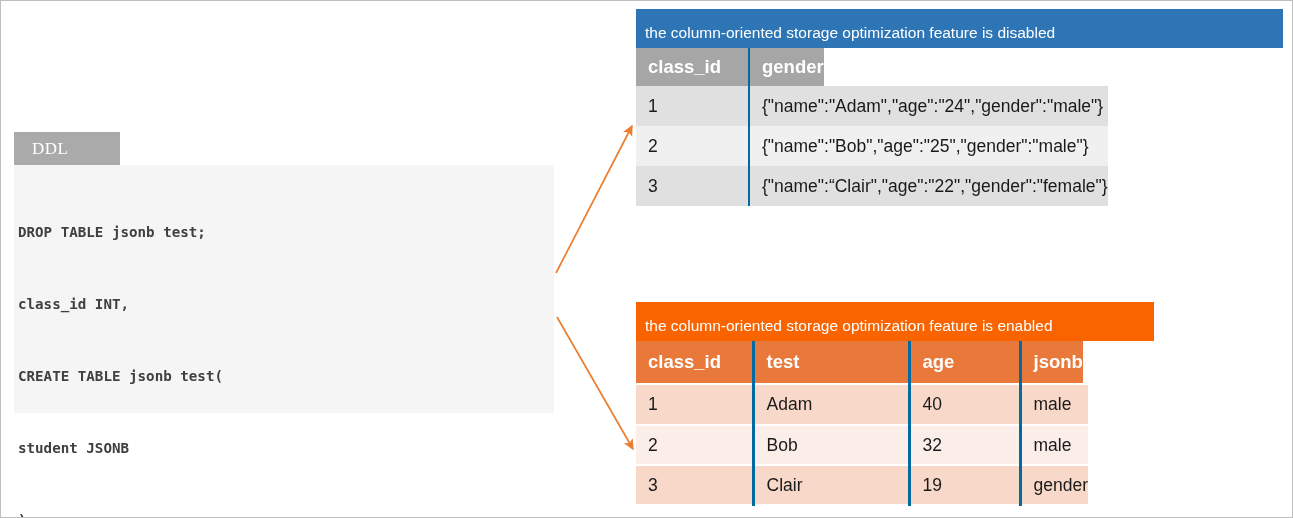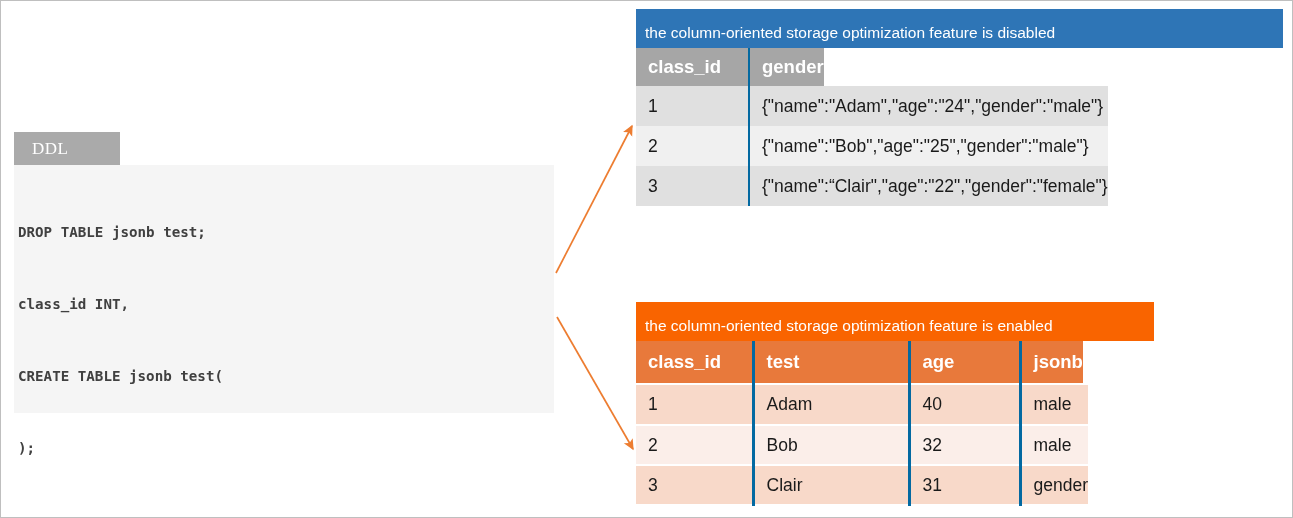--- a/index.html
+++ b/index.html
@@ -132,20 +132,21 @@
 </head>
 <body>
 
 <div class="canvas">
 
   <div class="ddl-badge">DDL</div>
   <div class="ddl-code">
     <span class="line">DROP TABLE jsonb test;</span>
     <span class="line">class_id INT,</span>
     <span class="line">CREATE TABLE jsonb test(</span>
+    <span class="line">student JSONB</span>
     <span class="line">);</span>
     
     
     
     
   </div>
 
   <div class="tbl" id="table-disabled">
     <div class="tbl-title">the column-oriented storage optimization feature is disabled</div>
     <div class="tbl-grid">
@@ -192,21 +193,21 @@
         </div>
         <div class="trow row-even">
           <div class="tcell col-0">2</div>
           <div class="tcell col-1">Bob</div>
           <div class="tcell col-2">32</div>
           <div class="tcell col-3">male</div>
         </div>
         <div class="trow row-odd">
           <div class="tcell col-0">3</div>
           <div class="tcell col-1">Clair</div>
-          <div class="tcell col-2">31</div>
+          <div class="tcell col-2">19</div>
           <div class="tcell col-3">gender</div>
         </div>
       </div>
     </div>
   </div>
 
   <svg class="arrows" viewBox="0 0 1293 518">
     <defs>
       <marker id="ah" markerWidth="7" markerHeight="7" refX="5.6" refY="3" orient="auto">
         <path d="M0,0 L6.4,3 L0,6 L1.5,3 Z" fill="#ED7D31"></path>

